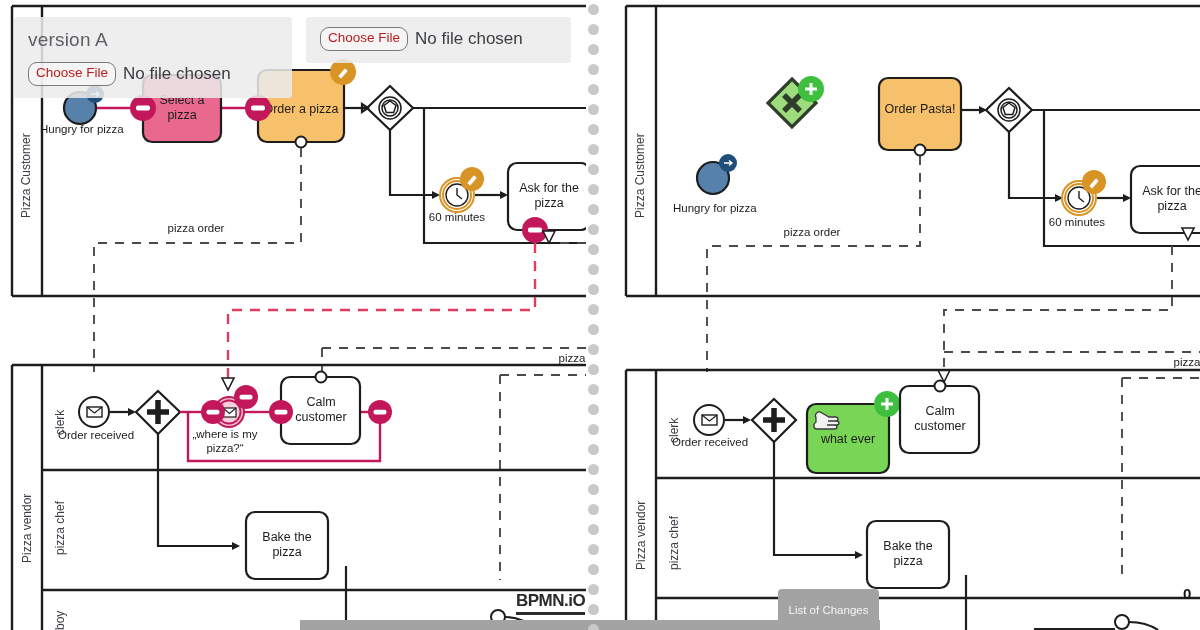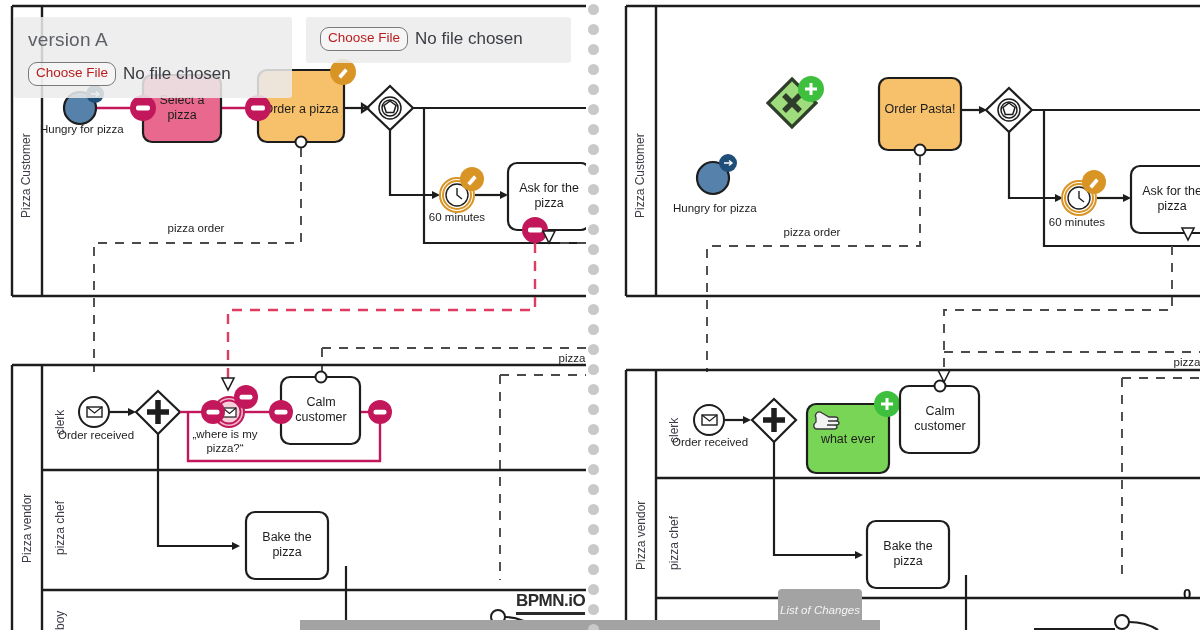--- a/index.html
+++ b/index.html
@@ -79,29 +79,28 @@
     position: absolute; left: 516px; top: 591px;
     font-family: "Liberation Sans", sans-serif;
     font-size: 17px; font-weight: bold; color: #2b2b2b;
     letter-spacing: -0.5px;
     border-bottom: 3px solid #2b2b2b;
     padding-bottom: 1px;
     z-index: 25;
   }
   #list-of-changes {
     position: absolute; left: 778px; top: 589px;
-    width: 84px; height: 41px;
+    width: 101px; height: 41px;
     background: #a3a3a3;
     border-radius: 4px 4px 0 0;
     color: #f4f4f4;
     font-size: 11.5px;
     display: flex; align-items: center; justify-content: center;
     z-index: 26;
     cursor: pointer;
-    font-style: italic;
   }
   #changes-bar {
     position: absolute; left: 300px; top: 620px; width: 580px; height: 12px;
     background: #a3a3a3; z-index: 24;
   }
   #open-sandbox {
     position: absolute; left: 1064px; top: 578px;
     background: #131313; color: #ffffff;
     font-size: 13.5px;
     padding: 8px 14px 9px 14px;

